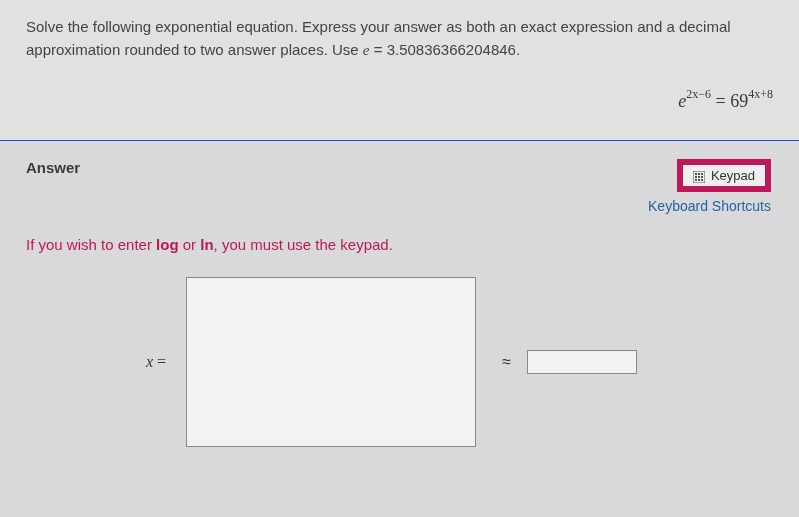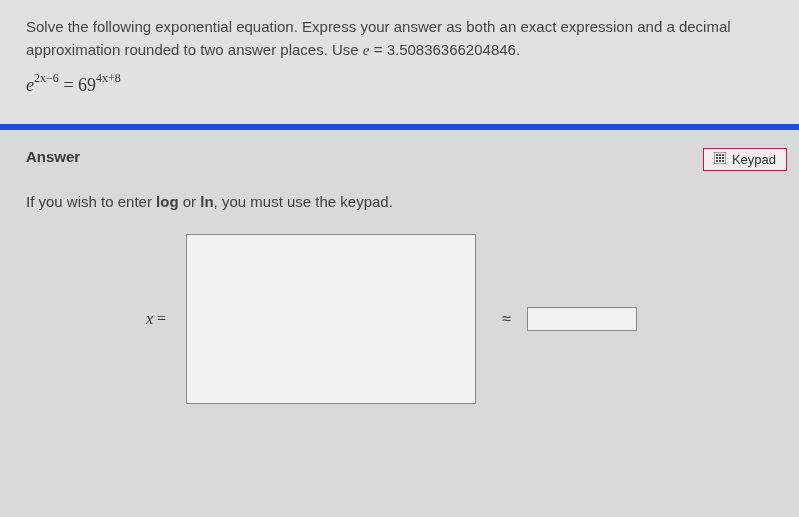--- a/index.html
+++ b/index.html
@@ -7,83 +7,83 @@
       font-family: -apple-system, BlinkMacSystemFont, "Segoe UI", Helvetica, Arial, sans-serif;
       background: #d9d9da;
       width: 799px;
       height: 517px;
       overflow: hidden;
       color: #3a3a3a;
     }
     .question-section {
       background: #e1e1e2;
       padding: 16px 26px 28px 26px;
-      border-bottom: 6px solid #1d4ed8;
+      border-bottom: 1px solid #1d4ed8;
     }
     .question-text {
       font-size: 15px;
       line-height: 1.5;
       color: #444;
     }
     .italic-e { font-style: italic; font-family: 'Times New Roman', serif; }
     .equation-line {
-      text-align: left;
-      margin-top: 12px;
+      text-align: right;
+      margin-top: 28px;
       font-family: 'Times New Roman', serif;
       font-size: 18px;
     }
     .equation-line .sup {
       font-size: 12px;
       vertical-align: super;
       position: relative;
       top: -2px;
     }
     .answer-section {
-      padding: 18px 12px 10px 26px;
+      padding: 18px 28px 10px 26px;
     }
     .answer-header {
       display: flex;
       justify-content: space-between;
       align-items: flex-start;
     }
     .answer-label {
       font-weight: 600;
       font-size: 15px;
       color: #3a3a3a;
     }
     .right-tools {
       text-align: right;
     }
     .keypad-btn {
       display: inline-flex;
-      align-items: flex-start;
+      align-items: flex-end;
       gap: 6px;
       background: #efefef;
-      border: 1px solid #be185d;
+      border: 6px solid #be185d;
       padding: 3px 10px;
       font-size: 13px;
       color: #333;
       cursor: pointer;
     }
     .keypad-icon {
       width: 12px;
       height: 12px;
       display: inline-block;
     }
     .shortcuts-link {
       display: block;
       margin-top: 6px;
       color: #2563a8;
       font-size: 14px;
       cursor: pointer;
     }
     .hint-text {
       margin-top: 22px;
       font-size: 15px;
-      color: #404040;
+      color: #be185d;
     }
     .bold-term { font-weight: 600; }
     .input-row {
       display: flex;
       align-items: center;
       margin-top: 24px;
       gap: 16px;
     }
     .x-equals {
       font-family: 'Times New Roman', serif;
@@ -150,20 +150,21 @@
             <rect x="2" y="5" width="2" height="2" fill="#555"></rect>
             <rect x="5" y="5" width="2" height="2" fill="#555"></rect>
             <rect x="8" y="5" width="2" height="2" fill="#555"></rect>
             <rect x="2" y="8" width="2" height="2" fill="#555"></rect>
             <rect x="5" y="8" width="2" height="2" fill="#555"></rect>
             <rect x="8" y="8" width="2" height="2" fill="#555"></rect>
           </svg>
         </span>
         <span>Keypad</span>
       </button>
+      <span class="shortcuts-link">Keyboard Shortcuts</span>
     </div>
   </div>
 
   <p class="hint-text">
     <span>If you wish to enter </span><span class="bold-term">log</span><span> or </span><span class="bold-term">ln</span><span>, you must use the keypad.</span>
   </p>
 
   <div class="input-row">
     <span class="x-equals">
       <span>x</span><span class="eq-sign"> =</span>

